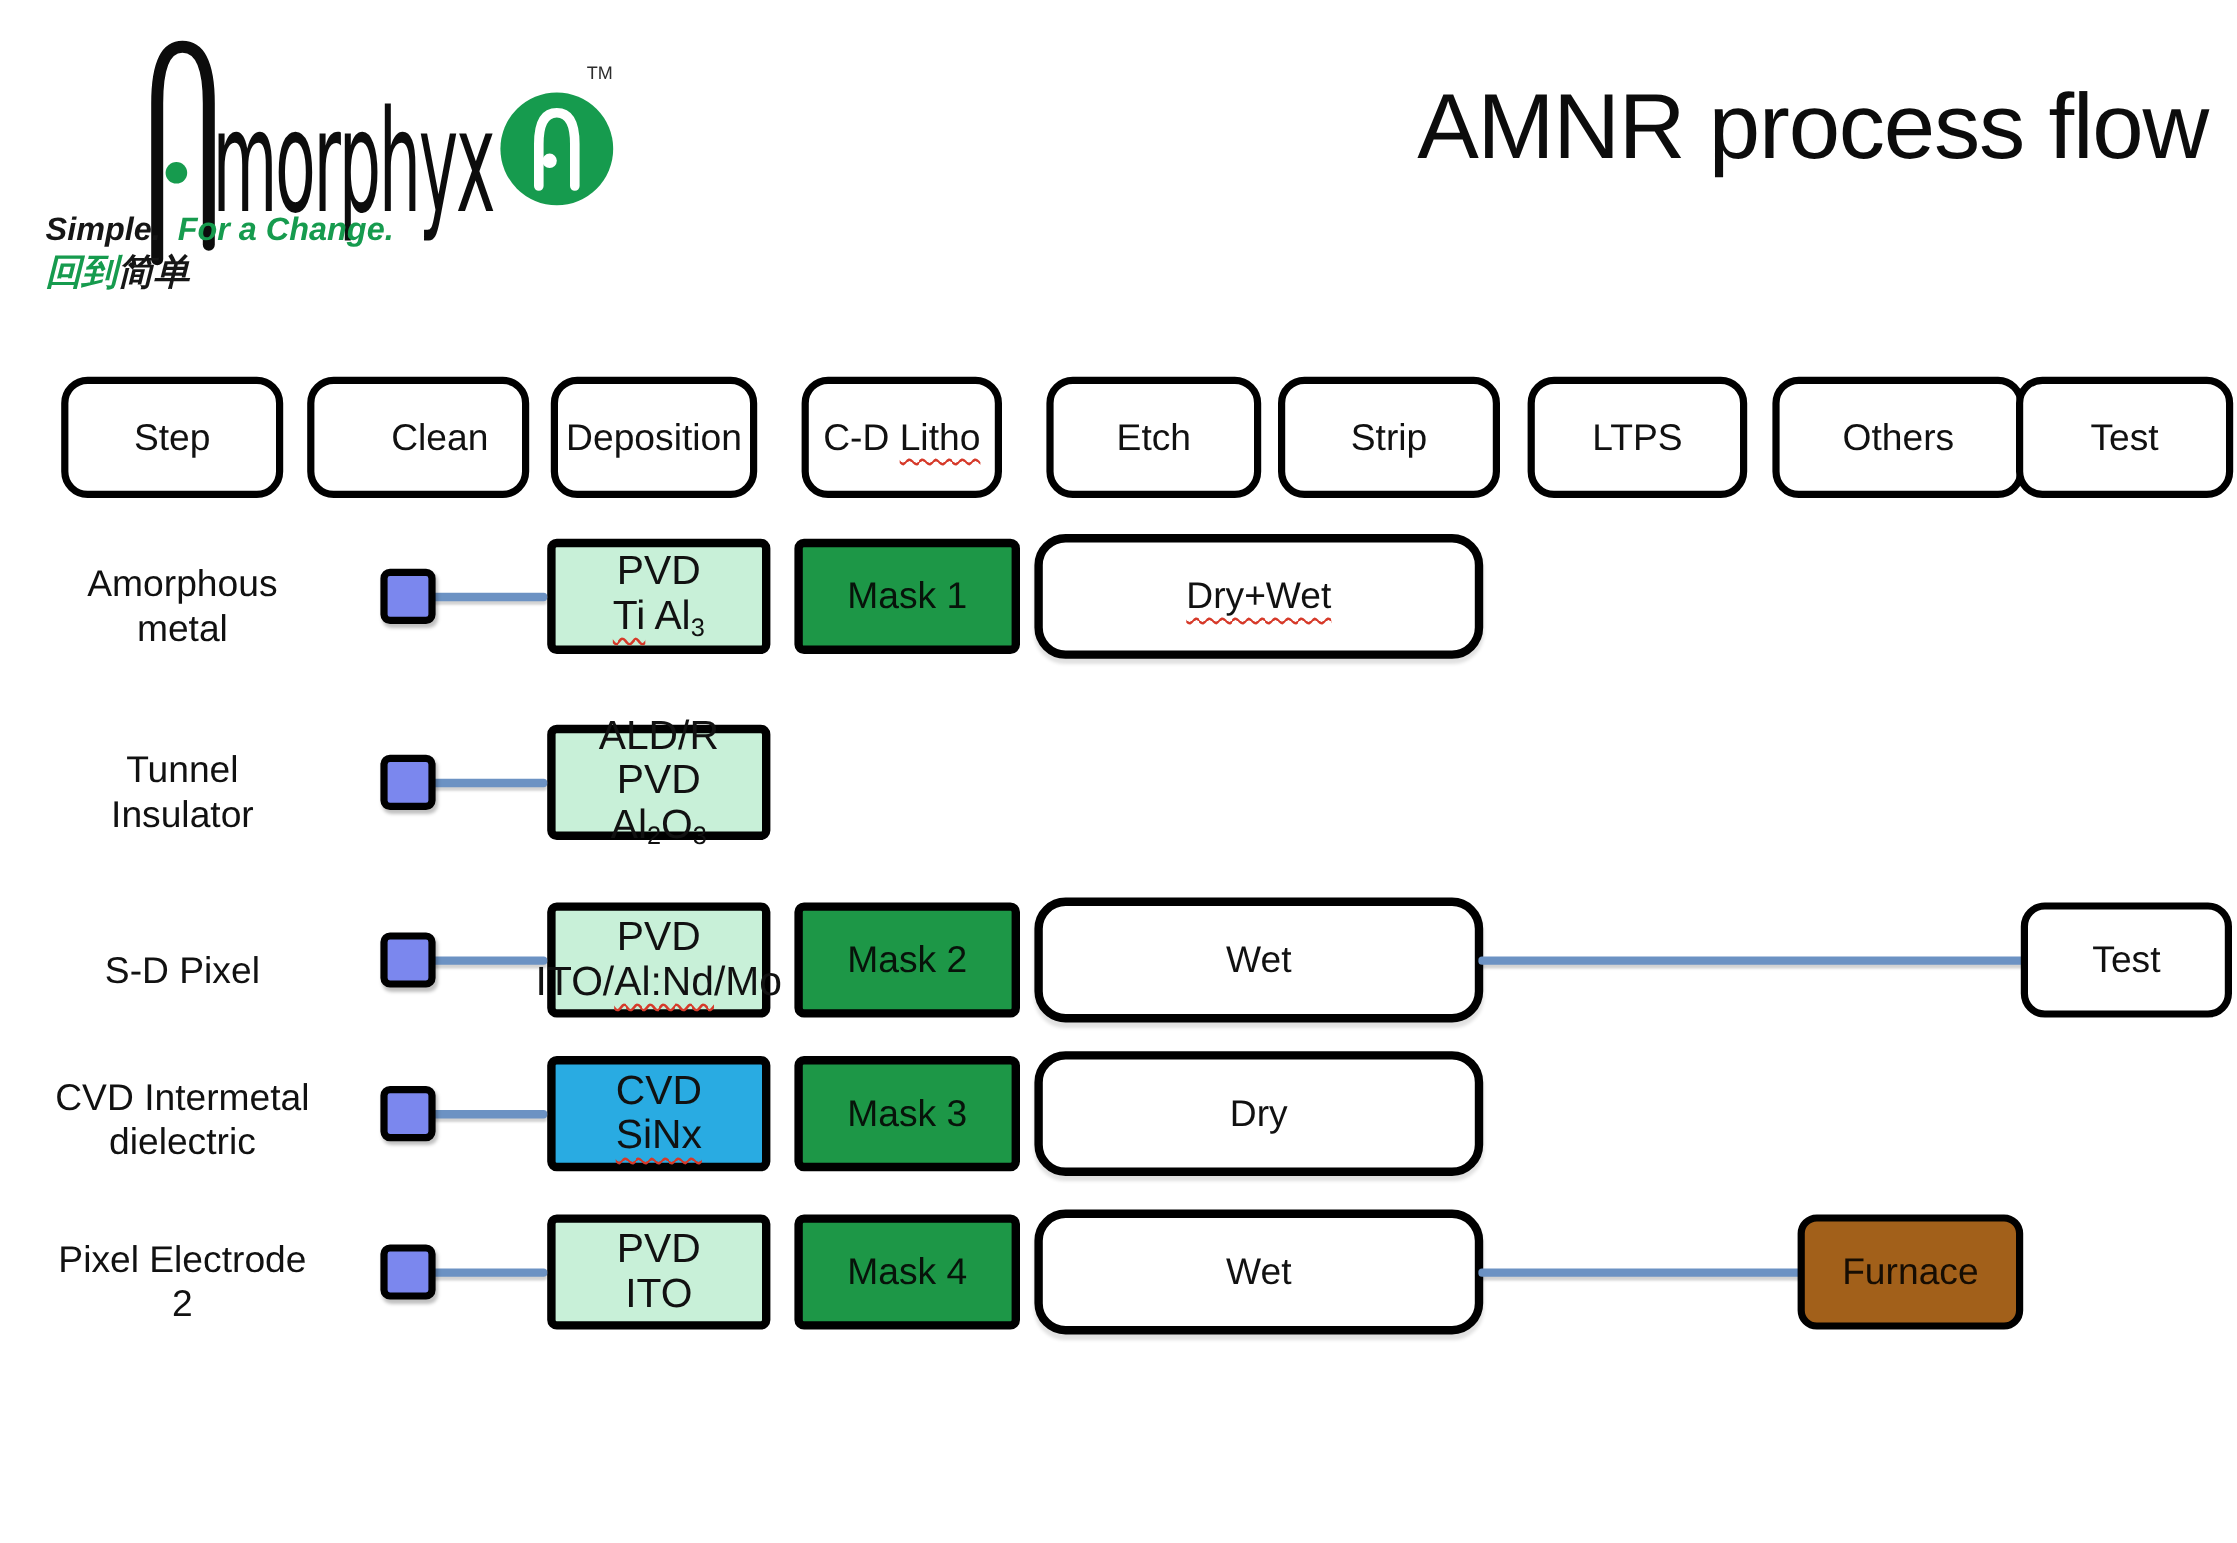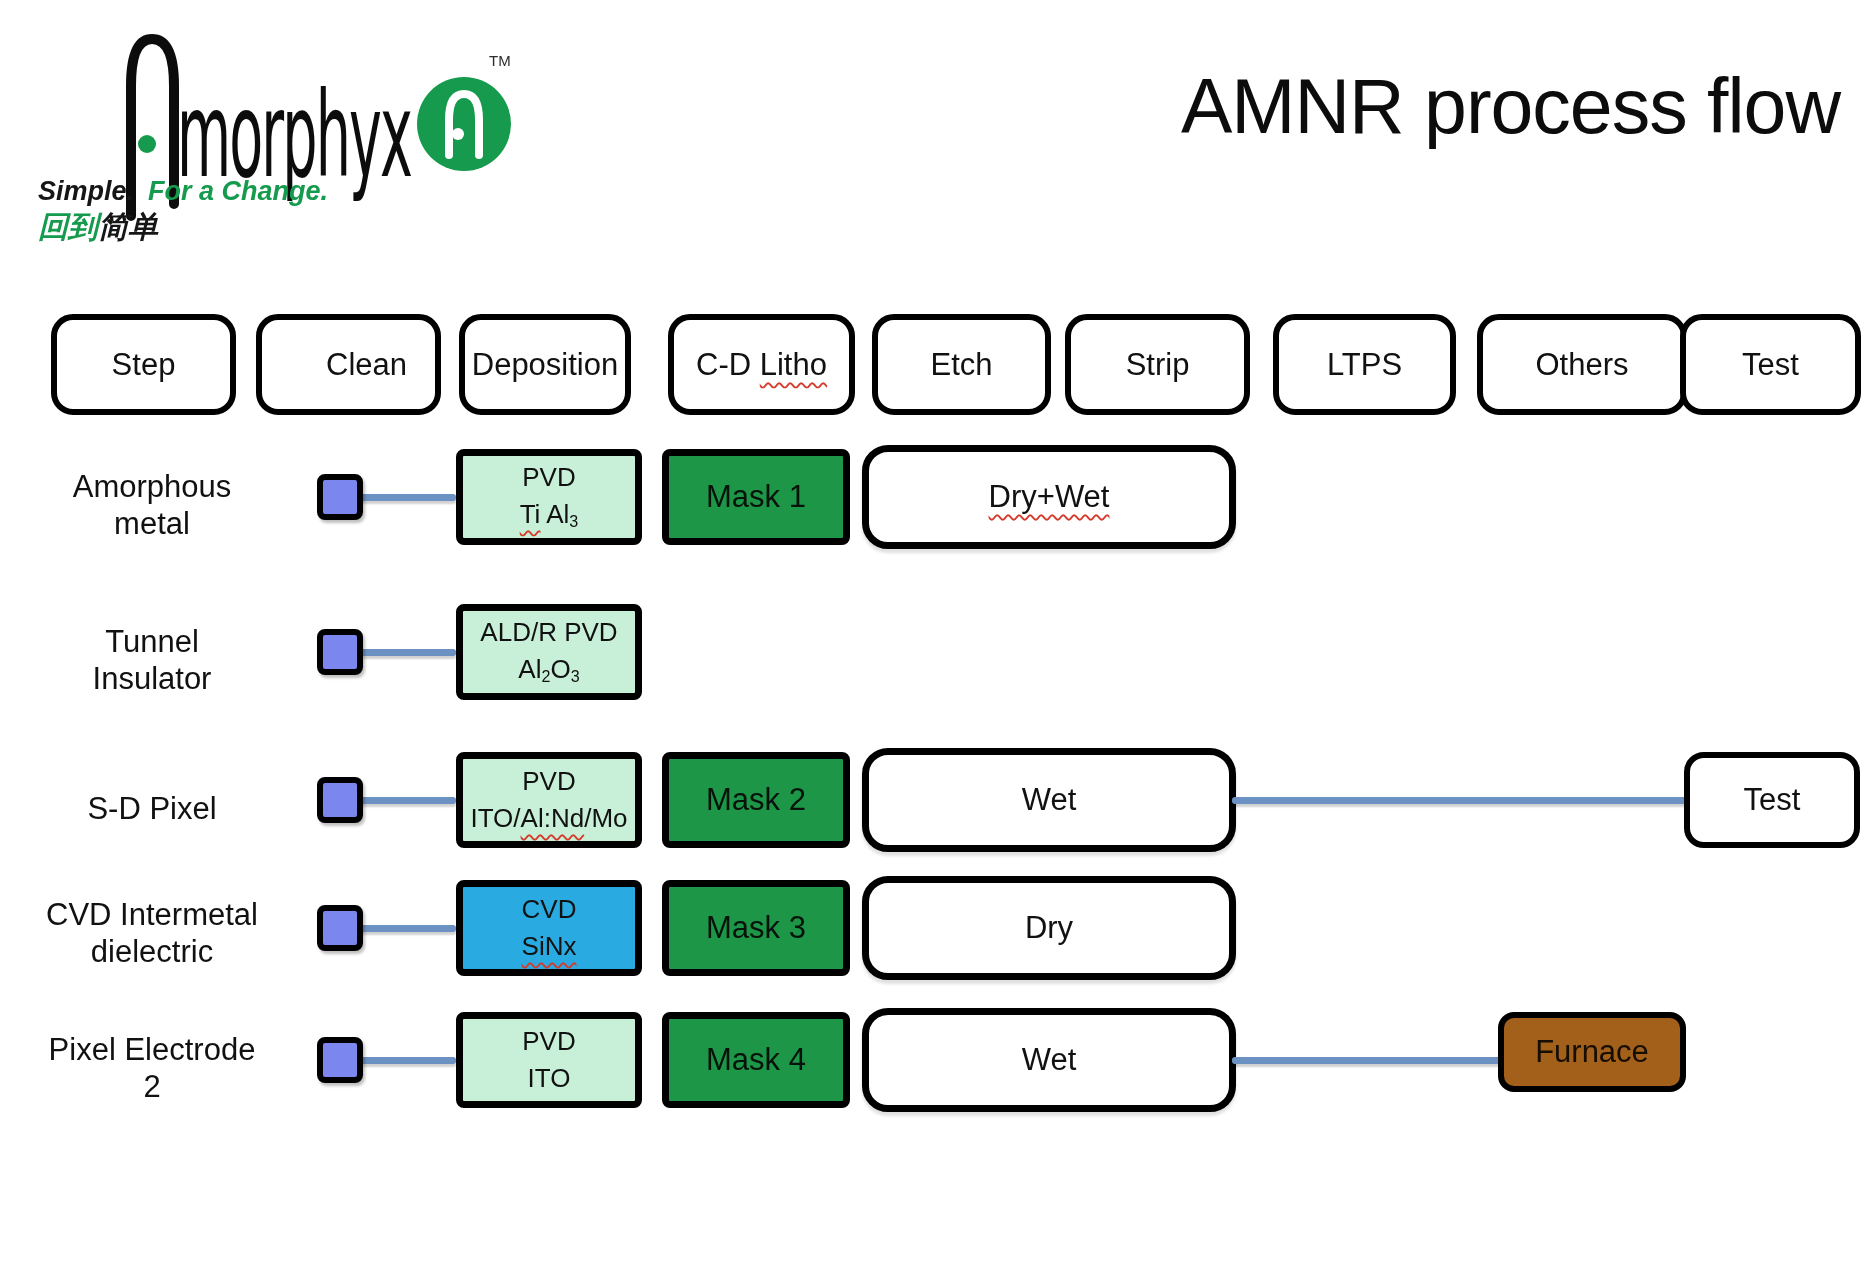--- a/index.html
+++ b/index.html
@@ -38,21 +38,21 @@
   
   .connector {
     position:absolute; height:7px; background:var(--connector); border-radius:3px;
     box-shadow:0 3px 2px rgba(0,0,0,0.18); z-index:1;
   }
   
   .depbox {
     position:absolute; left:456px; width:186px; height:96px; box-sizing:border-box;
     border:7px solid #000; border-radius:8px;
     display:flex; flex-direction:column; align-items:center; justify-content:center;
-    font-size:26px; line-height:37px; text-align:center;
+    font-size:34px; line-height:37px; text-align:center;
   }
   .depbox.mint { background:var(--mint); }
   .depbox.cyan { background:var(--cyan); }
   .maskbox {
     position:absolute; left:662px; width:188px; height:96px; box-sizing:border-box;
     background:var(--dark_green); border:7px solid #000; border-radius:8px;
     display:flex; align-items:center; justify-content:center; font-size:31px; color:#07130a;
   }
   .etchbox {
     position:absolute; left:862px; width:374px; height:104px; box-sizing:border-box;
@@ -100,21 +100,21 @@
   </div>
   <div class="tagline-cn">
     <span class="green">回到</span><span class="black">简单</span>
   </div>
 
   <div class="title">AMNR process flow</div>
 
   <div class="hbox" style="left:51px;width:185px;">Step</div>
   <div class="hbox" style="left:256px;width:185px;padding-left:36px;">Clean</div>
   <div class="hbox" style="left:459px;width:172px;">Deposition</div>
-  <div class="hbox" style="left:668px;width:187px;">
+  <div class="hbox" style="left:668px;width:167px;">
       <span><span>C-D </span><span class="sq">Litho</span></span>
     </div>
   <div class="hbox" style="left:872px;width:179px;">Etch</div>
   <div class="hbox" style="left:1065px;width:185px;text-align:center;">Strip</div>
   <div class="hbox" style="left:1273px;width:183px;">LTPS</div>
   <div class="hbox" style="left:1477px;width:210px;">Others</div>
   <div class="hbox" style="left:1680px;width:181px;">Test</div>
 
   <div class="rowlabel" style="top:468px;">
     <div>Amorphous</div>
@@ -181,15 +181,15 @@
   <div class="clean-sq" style="top:1037px;"></div>
   <div class="depbox mint" style="top:1012px;">
     <div>PVD</div>
     <div><span>ITO</span></div>
   </div>
   <div class="maskbox" style="top:1012px;">Mask 4</div>
   <div class="etchbox" style="top:1008px;">
       <span>Wet</span>
     </div>
   <div class="connector" style="left:1232px;top:1057px;width:270px;"></div>
-  <div class="tailbox brown" style="left:1498px;top:1012px;width:188px;height:80px;">Furnace</div>
+  <div class="tailbox brown" style="left:1498px;top:1012px;width:188px;height:96px;">Furnace</div>
 
 </div>
 
 </body></html>

